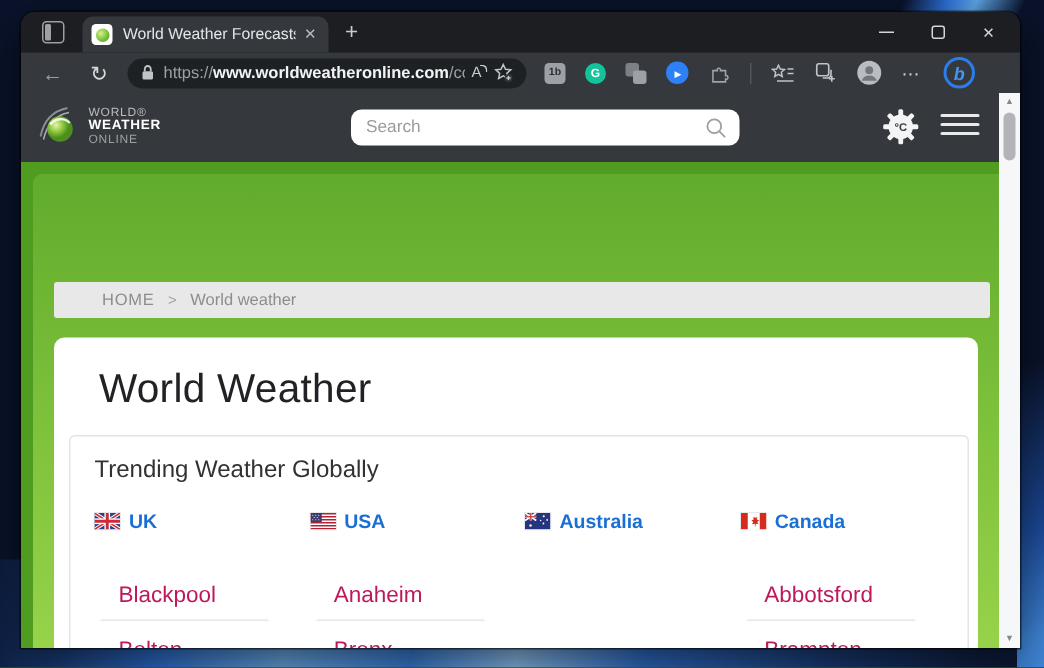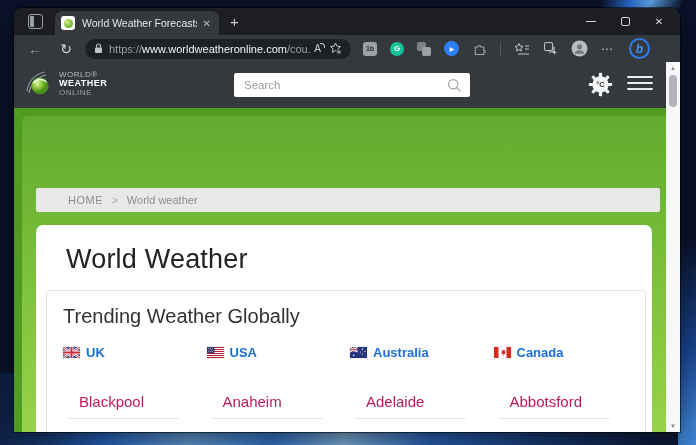--- a/index.html
+++ b/index.html
@@ -38,21 +38,21 @@
 
   
   .toolbar { height:27px; background:#35383d; display:flex; align-items:center; padding:0 10px 0 12px; }
   .nav-ic { color:#9a9ea3; font-size:14px; line-height:1; width:18px; text-align:center; }
   .nav-ic.refresh { color:#d5d7d9; margin-left:13px; }
   .url-pill { display:flex; align-items:center; height:20px; border-radius:11px; background:#1e2124;
     margin:0 12px 0 10px; padding:0 9px; width:266px; }
   .lock-ic { flex:none; margin-right:6px; }
   .url-text { font-size:11px; white-space:nowrap; overflow:hidden; flex:1; }
   .url-scheme,.url-path { color:#9aa0a6; }
-  .url-domain { color:#f1f3f4; font-weight:normal; }
+  .url-domain { color:#f1f3f4; font-weight:bold; }
   .read-aloud { color:#c8cbd0; font-size:10px; position:relative; margin:0 8px 0 4px; }
   .read-aloud::after { content:""; position:absolute; right:-4px; top:0; width:4px; height:4px;
     border:1px solid #c8cbd0; border-left:none; border-bottom:none; border-radius:0 4px 0 0; }
   .star-add { position:relative; width:13px; height:13px; flex:none; }
   .ext { display:flex; align-items:center; justify-content:center; flex:none; margin-right:13px; }
   .ext-1b { width:14px; height:14px; border-radius:3px; background:#9da1a6; color:#2b2e32; font-size:7px; font-weight:bold; }
   .ext-gram { width:14px; height:14px; border-radius:50%; background:#15c39a; color:#fff; font-size:8px; font-weight:bold; }
   .ext-grey { width:14px; height:14px; position:relative; }
   .ext-grey::before,.ext-grey::after { content:""; position:absolute; width:9px; height:9px; border-radius:2px; background:#9da1a6; }
   .ext-grey::before { left:0; top:0; opacity:.7; }
@@ -71,42 +71,42 @@
   .scroll-up { top:3px; } .scroll-down { bottom:3px; }
   .scroll-thumb { position:absolute; left:3px; top:13px; width:8px; height:32px; border-radius:4px; background:#b2b4b7; }
 
   .site { position:absolute; top:0; left:0; right:14px; bottom:0; overflow:hidden; }
   .site-header { height:46px; background:#35393d; position:relative; }
   .logo { position:absolute; left:9px; top:7px; display:flex; align-items:center; }
   .logo-text { margin-left:6px; line-height:1.05; }
   .logo-l1 { font-size:8px; color:#b9bdbf; letter-spacing:.5px; }
   .logo-l2 { font-size:9px; color:#ffffff; font-weight:bold; letter-spacing:.5px; }
   .logo-l3 { font-size:8px; color:#9aa0a3; letter-spacing:.5px; }
-  .searchbox { position:absolute; left:220px; top:11px; width:236px; height:24px; background:#fff; border-radius:2px;
+  .searchbox { position:absolute; left:220px; top:11px; width:259px; height:24px; background:#fff; border-radius:7px;
     display:flex; align-items:center; }
   .searchbox input { border:none; outline:none; flex:1; height:100%; padding:0 8px 0 10px; font-size:11.5px;
     font-family:"Liberation Sans",sans-serif; color:#444; background:transparent; }
   .searchbox input::placeholder { color:#9b9b9b; }
   .search-mag { margin-right:8px; flex:none; }
   .unit-gear { position:absolute; right:52px; top:9px; }
   .hamburger { position:absolute; right:13px; top:14px; width:26px; }
   .hamburger div { height:2px; background:#e8eaec; border-radius:1px; margin-bottom:4px; }
 
   .green { position:absolute; top:46px; left:0; right:0; bottom:0; background:#4f9c21; }
   .green-inner { position:absolute; top:8px; left:8px; right:0; bottom:0; border-radius:6px 0 0 0;
     background:linear-gradient(180deg,#61ab2d 0%,#7fc23c 55%,#97d24a 100%); }
   .breadcrumb { position:absolute; top:80px; left:22px; width:624px; height:24px; background:#e8e8e8; border-radius:2px;
     display:flex; align-items:center; padding-left:32px; font-size:11px; color:#8b8d8f; }
   .crumb-sep { margin:0 9px; color:#a2a4a6; font-size:10px; }
   .bc-home { letter-spacing:.5px; }
 
   .main { position:absolute; top:117px; left:22px; width:616px; bottom:0; background:#fff; border-radius:7px 7px 0 0; }
   .h1 { font-size:27px; color:#202225; font-weight:400; margin:19px 0 0 30px; letter-spacing:.2px; }
   .card { margin:15px 6px 0 10px; border:1px solid #e2e4e6; border-radius:4px; padding:14px 16px 0 16px; }
-  .h2 { font-size:20px; color:#303234; font-weight:400; }
+  .h2 { font-size:16px; color:#303234; font-weight:400; }
   .grid { display:grid; grid-template-columns:repeat(4,1fr); column-gap:8px; margin-top:17px; }
   .country { display:flex; align-items:center; gap:6px; }
   .flag { flex:none; display:block; box-shadow:0 0 0 .5px rgba(0,0,0,.12); }
   .country-name { font-size:13px; font-weight:bold; color:#1a6fd4; }
   .cities { margin-top:33px; }
   .city-name { display:block; font-size:15px; color:#be185d; margin-left:16px; }
   .city-divider { width:112px; height:1px; background:#e7e7e7; margin:8px 0 11px 4px; }
 </style>
 </head>
 <body>
@@ -333,30 +333,20 @@
                     <g fill="#fff">
                         <circle cx="12.5" cy="2.2" r=".7"></circle>
                         <circle cx="14.8" cy="4.6" r=".6"></circle>
                         <circle cx="12.3" cy="7" r=".6"></circle>
                         <circle cx="10.4" cy="5" r=".5"></circle>
                         <circle cx="3.7" cy="8.3" r=".8"></circle>
                       </g>
                   </svg>
                   <span class="country-name">Australia</span>
                 </div>
-                <div class="cities">
-                  <div class="city">
-                    <span class="city-name">Adelaide</span>
-                    <div class="city-divider"></div>
-                  </div>
-                  <div class="city">
-                    <span class="city-name">Ballarat</span>
-
-                  </div>
-                </div>
               </div>
 
               <div>
                 <div class="country">
                   <svg class="flag" width="17" height="11" viewBox="0 0 17 11">
                     <rect width="17" height="11" fill="#fff"></rect>
                     <rect width="4.5" height="11" fill="#d52b1e"></rect>
                       <rect x="12.5" width="4.5" height="11" fill="#d52b1e"></rect>
                     <path d="M8.5 1.5 l.9 1.8 1.5-.6 -.4 1.7 1.6.4 -1.3 1.2 .9 1.5 -1.9-.4 -.1 1.9 h-.4 l-.1-1.9 -1.9.4 .9-1.5 -1.3-1.2 1.6-.4 -.4-1.7 1.5.6z" fill="#d52b1e"></path>
                   </svg>

